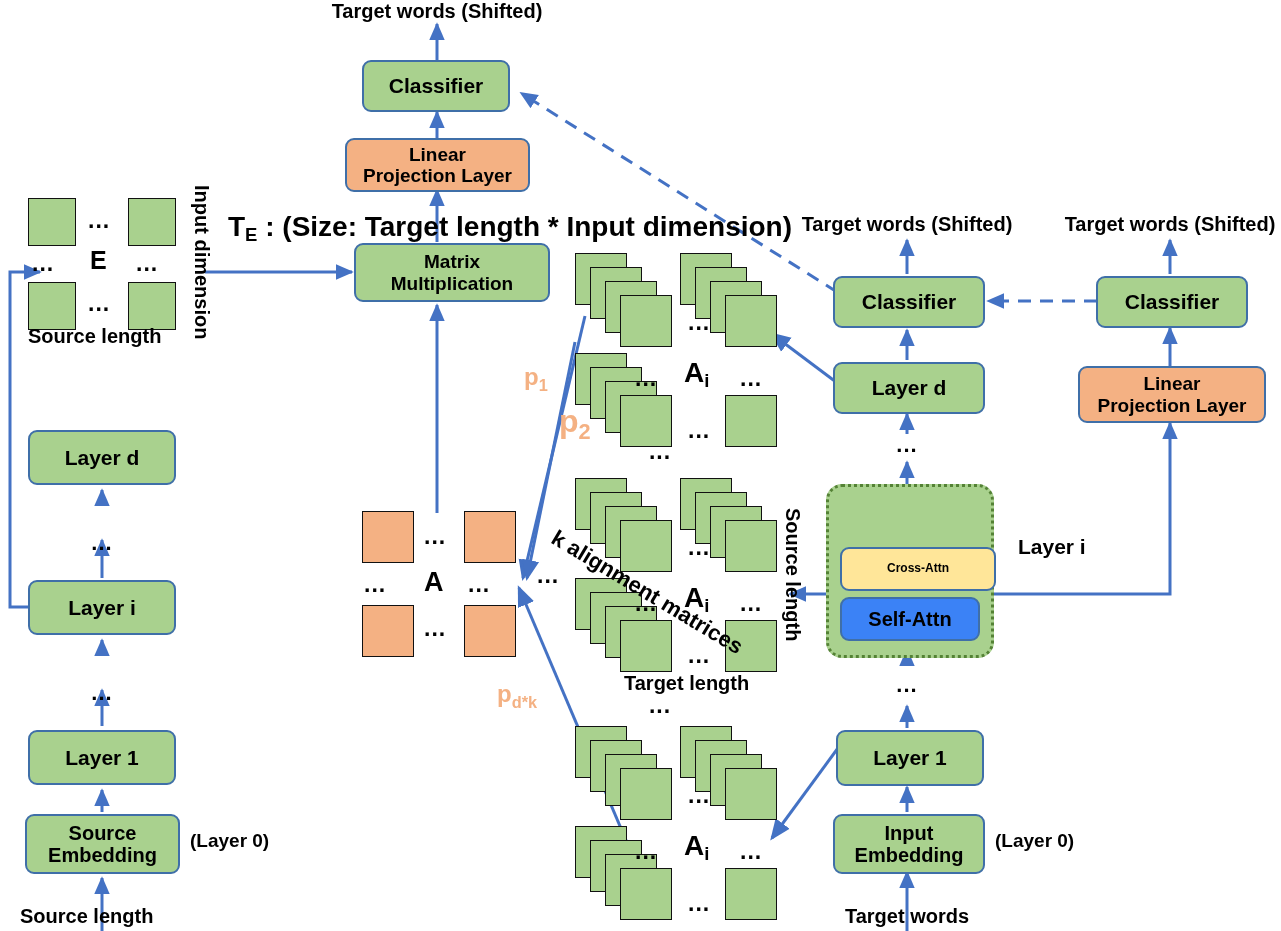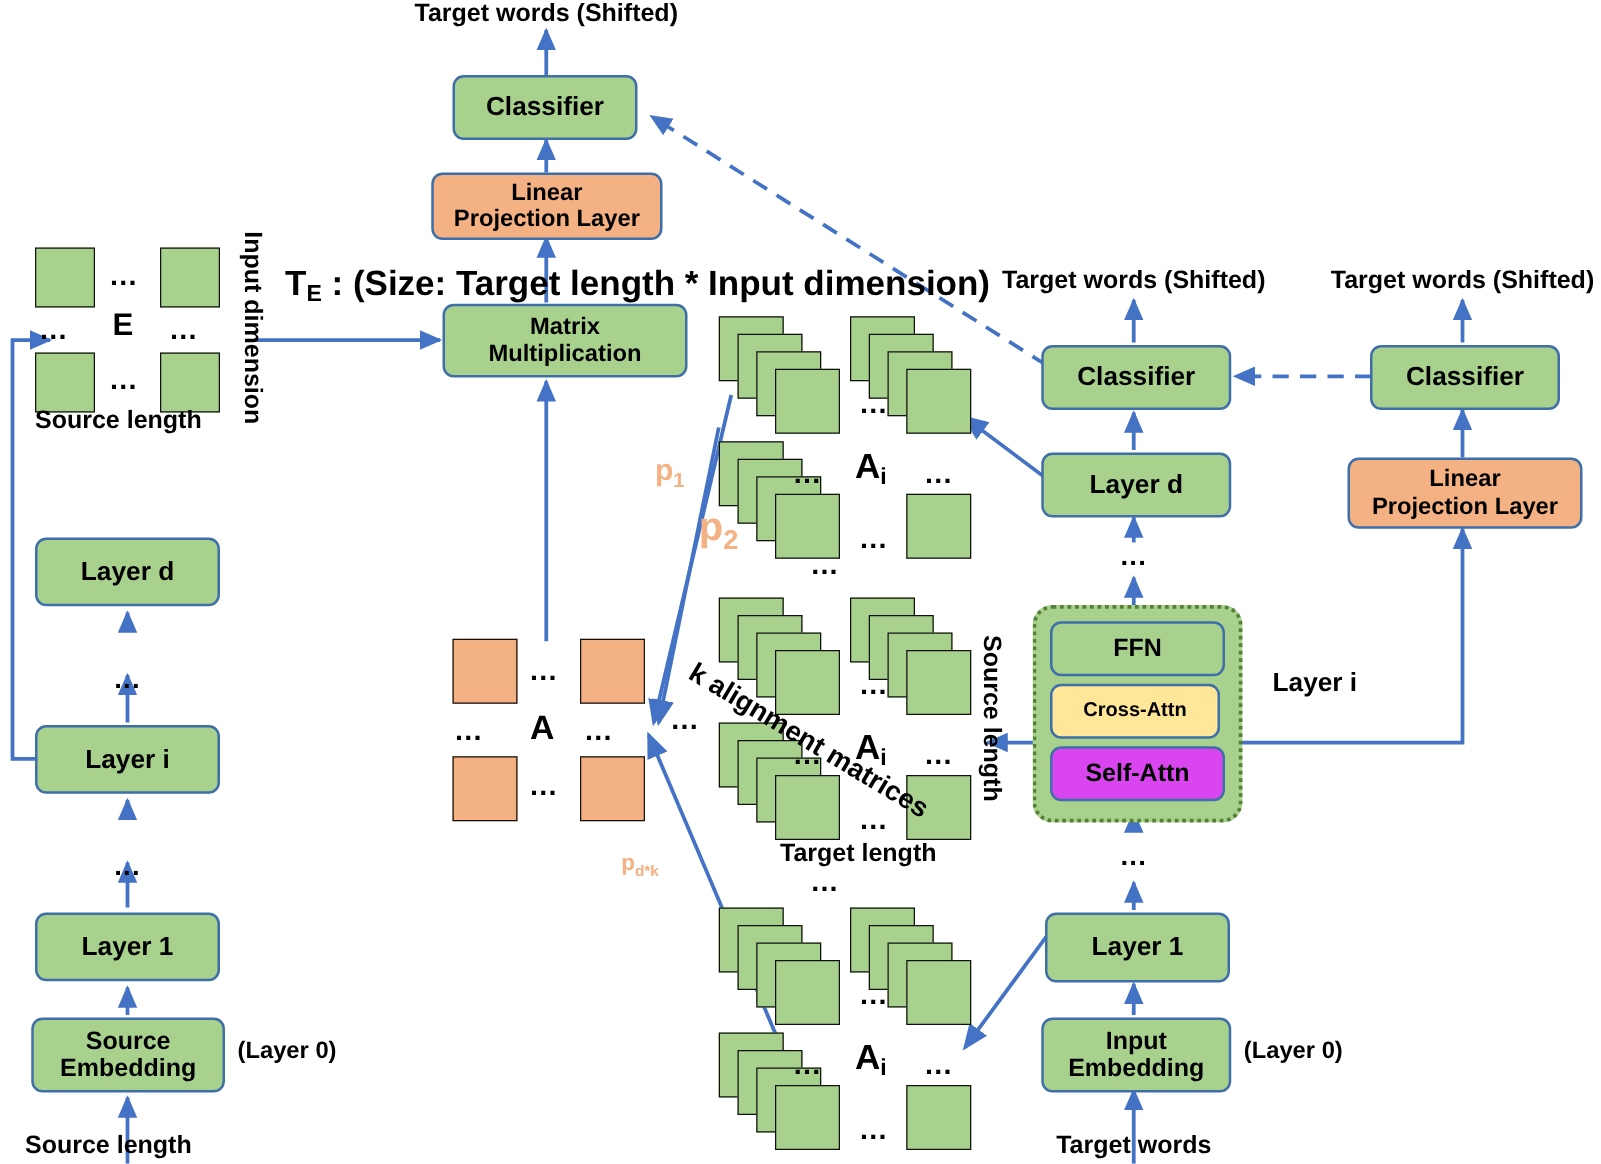--- a/index.html
+++ b/index.html
@@ -6,21 +6,21 @@
   body{width:1281px;height:931px;font-family:"Liberation Sans",sans-serif;position:relative;overflow:hidden;}
   #stage{position:absolute;left:0;top:0;width:1281px;height:931px;}
   svg#wires{position:absolute;left:0;top:0;width:1281px;height:931px;pointer-events:none;}
 
   .node{position:absolute;box-sizing:border-box;display:flex;align-items:center;justify-content:center;
         text-align:center;font-weight:bold;color:#000;border:2.5px solid #3f6FA8;border-radius:9px;
         line-height:1.12;}
   .green{background:#A9D18E;}
   .orange{background:#F4B183;}
   .yellow{background:#FFE699;}
-  .blue{background:#d946ef;text-align:center;}
+  .blue{background:#3b82f6;text-align:center;}
 
   .lbl{position:absolute;font-weight:bold;color:#000;white-space:nowrap;}
   .lbl.c{transform:translateX(-50%);}
   .vert{position:absolute;font-weight:bold;color:#000;white-space:nowrap;
         writing-mode:vertical-rl;transform-origin:left top;}
   .dots{position:absolute;font-weight:bold;color:#000;letter-spacing:1px;white-space:nowrap;}
   .dots.c{transform:translateX(-50%);}
   .pl{position:absolute;font-weight:bold;color:#F4B183;white-space:nowrap;}
   .pl sub{font-size:.68em;}
 
@@ -151,21 +151,21 @@
     <div class="dots" style="left:74px;top:18px;font-size:23px;">...</div>
     <div class="dots" style="left:74px;top:110px;font-size:23px;">...</div>
     <div class="dots" style="left:14px;top:66px;font-size:23px;">...</div>
     <div class="dots" style="left:118px;top:66px;font-size:23px;">...</div>
     <div class="lbl" style="left:74px;top:62px;font-size:27px;">A</div>
   </div>
   <div class="dots" style="left:537px;top:562px;font-size:23px;">...</div>
 
   <div class="pl" style="left:524px;top:363px;font-size:24px;">p<sub>1</sub></div>
   <div class="pl" style="left:559px;top:403px;font-size:32px;">p<sub>2</sub></div>
-  <div class="pl" style="left:497px;top:680px;font-size:18px;">p<sub>d*k</sub></div>
+  <div class="pl" style="left:497px;top:680px;font-size:24px;">p<sub>d*k</sub></div>
 
   <div class="grp" style="left:560px;top:245px;width:230px;height:200px;">
 
     <div class="cell" style="left:15px;top:8px;width:52px;height:52px;"></div>
     <div class="cell" style="left:30px;top:22px;width:52px;height:52px;"></div>
     <div class="cell" style="left:45px;top:36px;width:52px;height:52px;"></div>
     <div class="cell" style="left:60px;top:50px;width:52px;height:52px;"></div>
 
     <div class="cell" style="left:120px;top:8px;width:52px;height:52px;"></div>
     <div class="cell" style="left:135px;top:22px;width:52px;height:52px;"></div>
@@ -231,22 +231,21 @@
     <div class="dots" style="left:128px;top:172px;font-size:23px;">...</div>
     <div class="lbl" style="left:124px;top:112px;font-size:28px;"><span>A</span><span class="sub">i</span></div>
   </div>
 
   <div class="lbl c" style="left:907px;top:213px;font-size:20px;">Target words (Shifted)</div>
   <div class="node green" style="left:833px;top:276px;width:152px;height:52px;font-size:21px;">Classifier</div>
   <div class="node green" style="left:833px;top:362px;width:152px;height:52px;font-size:21px;">Layer d</div>
   <div class="dots c" style="left:907px;top:432px;font-size:22px;">...</div>
 
   <div class="dotted-wrap" style="left:826px;top:484px;width:168px;height:174px;"></div>
-  <div class="node green" style="left:840px;top:497px;width:140px;height:44px;font-size:20px;">FFN</div>
-  <div class="node yellow" style="left:840px;top:547px;width:136px;height:44px;font-size:16px;">Cross-Attn</div>
+  <div class="node yellow" style="left:840px;top:547px;width:156px;height:44px;font-size:12px;">Cross-Attn</div>
   <div class="node blue" style="left:840px;top:597px;width:140px;height:44px;font-size:20px;">Self-Attn</div>
   <div class="lbl" style="left:1018px;top:535px;font-size:21px;">Layer i</div>
 
   <div class="dots c" style="left:907px;top:672px;font-size:22px;">...</div>
   <div class="node green" style="left:836px;top:730px;width:148px;height:56px;font-size:21px;">Layer 1</div>
   <div class="node green" style="left:833px;top:814px;width:152px;height:60px;font-size:20px;flex-direction:column;">
     <span>Input</span>
     <span>Embedding</span>
   </div>
   <div class="lbl" style="left:995px;top:830px;font-size:19px;">(Layer 0)</div>

